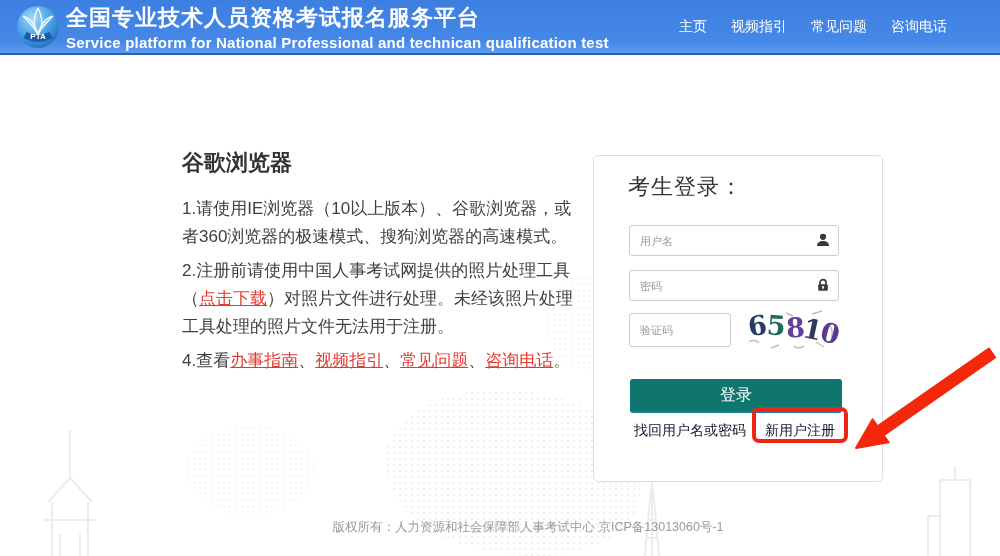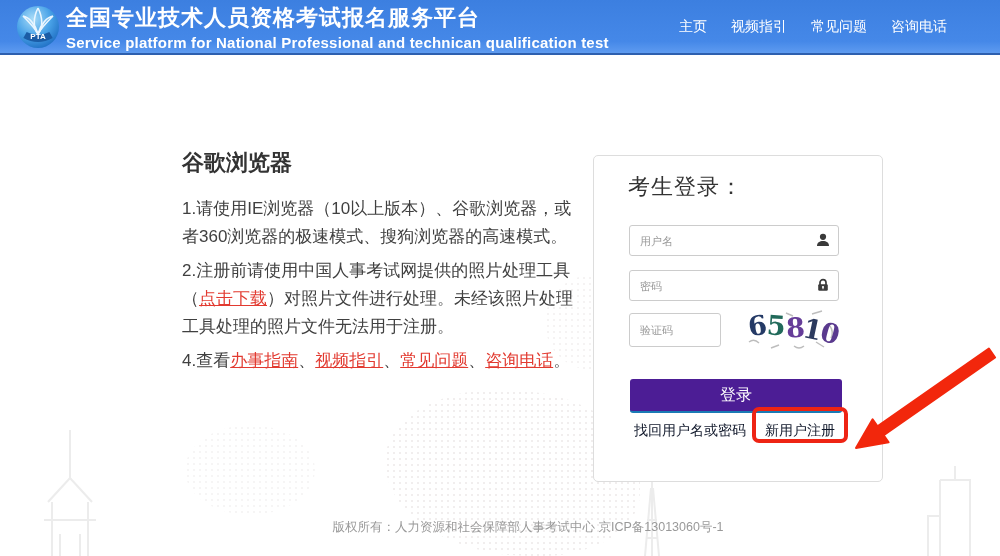--- a/index.html
+++ b/index.html
@@ -45,29 +45,29 @@
   .field { position:absolute; left:35px; width:210px; height:31px; }
   .field input {
     width:100%; height:100%; border:1px solid #ccc; border-radius:3px;
     padding:0 30px 0 10px; font-size:11px; color:#333; outline:none;
     font-family:"Liberation Sans",sans-serif;
   }
   .field input::placeholder { color:#999; }
   .field .f-icon { position:absolute; right:8px; top:7px; width:16px; height:16px; pointer-events:none; }
   .f-user { top:69px; }
   .f-pass { top:114px; }
-  .f-captcha { top:157px; width:92px; height:34px; }
+  .f-captcha { top:157px; width:102px; height:34px; }
   .f-captcha input { padding:0 10px; }
   .captcha-img { position:absolute; left:152px; top:152px; width:93px; height:44px; cursor:pointer; }
   .captcha-noise { position:absolute; left:0; top:0; }
   .captcha-digits { position:absolute; left:2px; top:2px; width:90px; display:flex; }
   .captcha-digits span { font-family:"DejaVu Serif",serif; font-weight:bold; font-size:27px; display:inline-block; }
   .login-btn {
     position:absolute; left:36px; top:223px; width:212px; height:34px;
-    background:#4c1d95; border:none; border-bottom:2px solid #1a7ab5; border-radius:3px;
+    background:#0f766e; border:none; border-bottom:2px solid #1a7ab5; border-radius:3px;
     color:#fff; font-size:16px; cursor:pointer; font-family:"Liberation Sans",sans-serif;
   }
   .card-links { position:absolute; left:0; top:266px; width:290px; font-size:14px; }
   .card-links a { color:#0f172a; text-decoration:none; cursor:pointer; position:absolute; white-space:nowrap; }
   .link-forgot { left:40px; }
   .link-register { left:171px; }
 
   
   .annotation-box {
     position:absolute; left:752px; top:407px; width:96px; height:36px;

